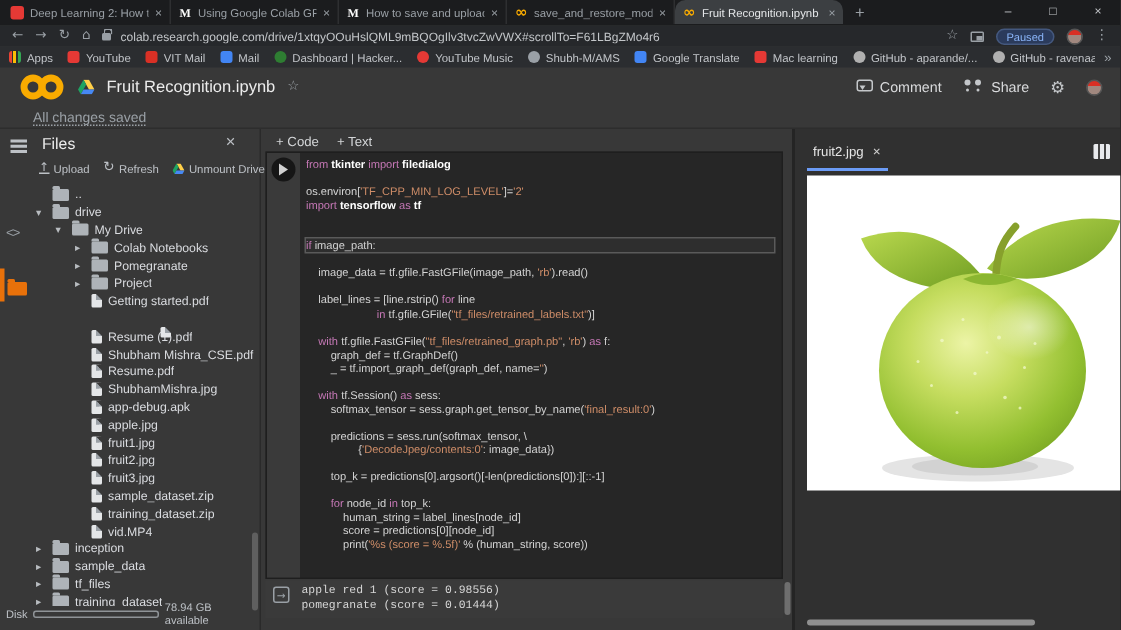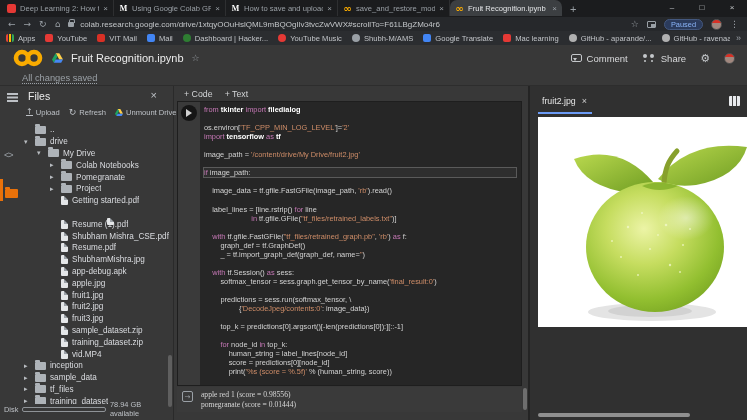--- a/index.html
+++ b/index.html
@@ -36,21 +36,21 @@
 .bm-label{font-size:7.6px;color:#c2c5c9}
 .bm-ico{width:8px;height:8px;flex:0 0 8px;border-radius:2px}
 .bm-ico.circle{border-radius:50%}
 .bm-ico.grid{background:linear-gradient(90deg,#ea4335 0 2px,transparent 2px 3px,#fbbc04 3px 5px,transparent 5px 6px,#34a853 6px 8px)!important}
 #bm-overflow{color:#9aa0a6;font-size:9px;margin-left:6px}
 
 #colab-header{position:absolute;top:45px;left:0;width:747px;height:26px;display:flex;align-items:center;padding:0 12px;gap:8px}
 #nb-title{font-size:11px;color:#ececec}
 .star{color:#9aa0a6;font-size:9px;font-family:"DejaVu Sans",sans-serif}
 #header-right{margin-left:auto;display:flex;align-items:center;gap:14px;color:#d9dadc;font-size:9.5px}
-.hbtn{display:flex;align-items:center;gap:5px}
+.hbtn{display:flex;align-items:flex-start;gap:5px}
 .icon-comment{width:11px;height:8px;border:1px solid #c4c7ca;border-radius:2px;position:relative}
 .icon-comment::after{content:'';position:absolute;left:1px;bottom:-3px;border:3px solid transparent;border-top-color:#c4c7ca;border-left-width:2px;border-right-width:2px}
 .icon-share{position:relative;width:14px;height:9px}
 .icon-share::before,.icon-share::after{content:'';position:absolute;width:4px;height:4px;border-radius:50%;background:#c4c7ca;box-shadow:0 5px 0 -1px #c4c7ca}
 .icon-share::before{left:1px;top:0}
 .icon-share::after{right:2px;top:0}
 .gear{font-size:11px;color:#c4c7ca;font-family:"DejaVu Sans",sans-serif}
 
 #menu-row{position:absolute;top:71px;left:0;width:747px;height:15px;display:flex;align-items:center;gap:12px;padding-left:16px;font-size:9.3px;color:#dcdcdc;border-bottom:1px solid #2d2d2d}
 #changes-status{color:#9aa0a6;border-bottom:1px dotted #9aa0a6;margin-left:6px}
@@ -97,21 +97,21 @@
 #play-btn{position:absolute;left:3px;top:3px;width:16px;height:16px;border-radius:50%;background:#161616;display:flex;align-items:center;justify-content:center}
 #play-btn::after{content:'';border:4px solid transparent;border-left:6px solid #d0d0d0;margin-left:4px}
 #code-lines{position:absolute;left:26px;top:3px;right:2px}
 .code-line{font-family:Liberation Sans, sans-serif;font-size:7.4px;line-height:9.05px;white-space:pre;height:9.05px}
 .code-line.hl{outline:1px solid #5a5a5a;background:#2e2e2e;width:99%}
 .c-k{color:#c678b6}.c-s{color:#cf8d68}.c-p{color:#d4d4d4}.c-b{color:#fff;font-weight:bold}
 
 #output-area{position:absolute;left:177px;top:387px;width:345px;height:25px;background:#3a3a3a}
 #out-ico{position:absolute;left:5px;top:4px;width:11px;height:11px;border:1px solid #9aa0a6;border-radius:2px;color:#9aa0a6;font-size:7px;line-height:10px;text-align:center;font-family:"DejaVu Sans",sans-serif}
 #output-lines{position:absolute;left:24px;top:3px}
-.out-line{font-family:Liberation Serif, serif;font-size:7.6px;line-height:9.6px;color:#d6d6d6;white-space:pre}
+.out-line{font-family:Liberation Mono, monospace;font-size:7.6px;line-height:9.6px;color:#d6d6d6;white-space:pre}
 #nb-scroll-thumb{position:absolute;left:523px;top:388px;width:4px;height:22px;background:#6e6e6e;border-radius:2px}
 
 #right-panel{position:absolute;left:528px;top:86px;width:219px;height:334px;background:#303030;border-left:2px solid #242424}
 #img-tab{position:absolute;left:12px;top:10px;font-size:8.8px;color:#e4e4e4;display:flex;gap:6px;align-items:center}
 #img-tab-close{color:#cfcfcf;font-size:9px}
 #tab-underline{position:absolute;left:8px;top:26px;width:54px;height:2.4px;background:#6b9bf5}
 #grid-icon{position:absolute;right:7px;top:10px;width:11px;height:10px;border-radius:1px;background:linear-gradient(90deg,#e8eaed 0 3px,#444 3px 4px,#e8eaed 4px 7px,#444 7px 8px,#e8eaed 8px 11px)}
 #image-box{position:absolute;left:8px;top:31px;width:210px;height:210px;background:#fff;overflow:hidden}
 #rp-hscroll{position:absolute;left:8px;top:327px;width:152px;height:4px;background:#8f8f8f;border-radius:2px}
 </style>
@@ -433,21 +433,20 @@
   <div id="code-cell">
     <div id="cell-gutter">
       <div id="play-btn"></div>
     </div>
     <div id="code-lines">
         <div class="code-line"><span class="c-k">from </span><span class="c-b">tkinter </span><span class="c-k">import </span><span class="c-b">filedialog</span></div>
         <div class="code-line">&nbsp;</div>
         <div class="code-line"><span class="c-p">os.environ[</span><span class="c-s">'TF_CPP_MIN_LOG_LEVEL'</span><span class="c-p">]=</span><span class="c-s">'2'</span></div>
         <div class="code-line"><span class="c-k">import </span><span class="c-b">tensorflow </span><span class="c-k">as </span><span class="c-b">tf</span></div>
         <div class="code-line">&nbsp;</div>
-        <div class="code-line"><span class="c-p">image_path = </span><span class="c-s">'/content/drive/My Drive/fruit2.jpg'</span></div>
         <div class="code-line">&nbsp;</div>
         <div class="code-line hl"><span class="c-k">if </span><span class="c-p">image_path:</span></div>
         <div class="code-line">&nbsp;</div>
         <div class="code-line"><span class="c-p">    image_data = tf.gfile.FastGFile(image_path, </span><span class="c-s">'rb'</span><span class="c-p">).read()</span></div>
         <div class="code-line">&nbsp;</div>
         <div class="code-line"><span class="c-p">    label_lines = [line.rstrip() </span><span class="c-k">for </span><span class="c-p">line</span></div>
         <div class="code-line"><span class="c-p">                       </span><span class="c-k">in </span><span class="c-p">tf.gfile.GFile(</span><span class="c-s">"tf_files/retrained_labels.txt"</span><span class="c-p">)]</span></div>
         <div class="code-line">&nbsp;</div>
         <div class="code-line"><span class="c-k">    with </span><span class="c-p">tf.gfile.FastGFile(</span><span class="c-s">"tf_files/retrained_graph.pb"</span><span class="c-p">, </span><span class="c-s">'rb'</span><span class="c-p">) </span><span class="c-k">as </span><span class="c-p">f:</span></div>
         <div class="code-line"><span class="c-p">        graph_def = tf.GraphDef()</span></div>

